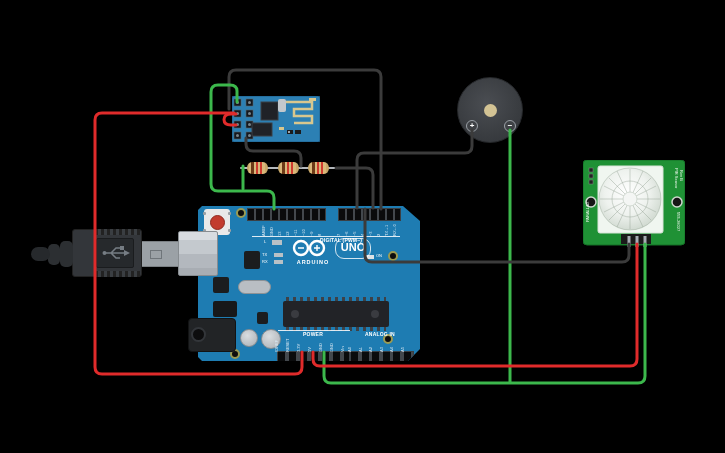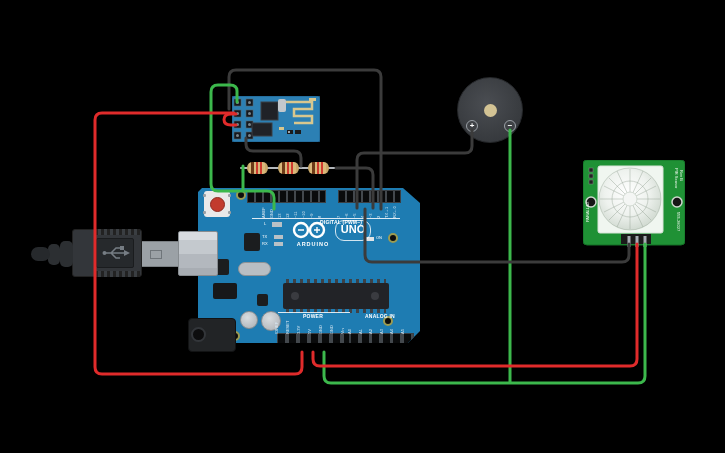--- a/index.html
+++ b/index.html
@@ -1,20 +1,20 @@
 <!DOCTYPE html>
 <html><head>
 <meta charset="utf-8">
 <style>
   html,body{margin:0;padding:0;background:#000;}
   #canvas{position:relative;width:725px;height:453px;background:#000;overflow:hidden;
           font-family:"Liberation Sans",sans-serif;}
   .abs{position:absolute;}
   
-  #board{left:198px;top:188px;width:222px;height:155px;background:#1e7cb2;z-index:10;
+  #board{left:198px;top:206px;width:222px;height:155px;background:#1e7cb2;z-index:10;
          clip-path:polygon(0 4px,4px 0,205px 0,222px 15px,222px 143px,210px 155px,4px 155px,0 151px);}
   .hole{width:10px;height:10px;border-radius:50%;background:#0d0d0d;border:2px solid #9b9b52;box-sizing:border-box;z-index:12;}
   .pinstrip{height:13px;border:1.5px solid #3a3f44;box-sizing:border-box;z-index:12;}
   .p8 {background:repeating-linear-gradient(90deg,#0a0b0c 0 6px,#43484d 6px 8px);}
   .p11{background:repeating-linear-gradient(90deg,#0a0b0c 0 7px,#43484d 7px 11px);}
   .p10{background:repeating-linear-gradient(90deg,#0a0b0c 0 7px,#43484d 7px 10.6px);}
   .vlabels{display:flex;z-index:13;}
   .vl{display:block;writing-mode:vertical-rl;transform:rotate(180deg);font-size:4px;line-height:1;
       color:#d8e8f3;height:14px;overflow:visible;white-space:nowrap;}
   .w8 .vl{width:8px;} .w11 .vl{width:11px;} .w10 .vl{width:10.6px;}

